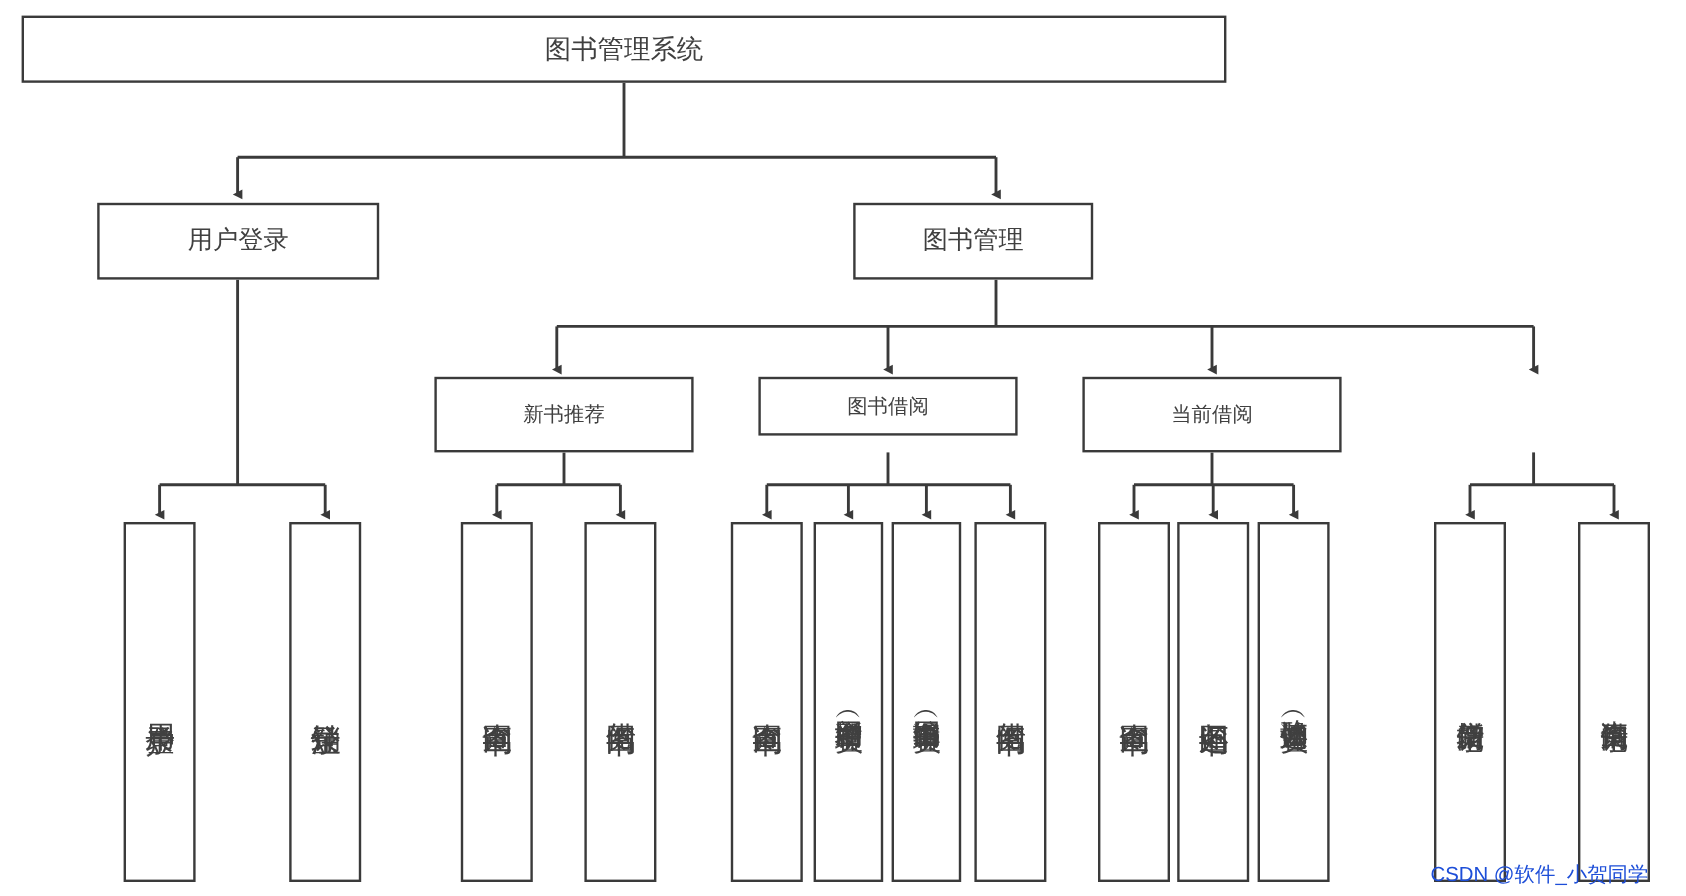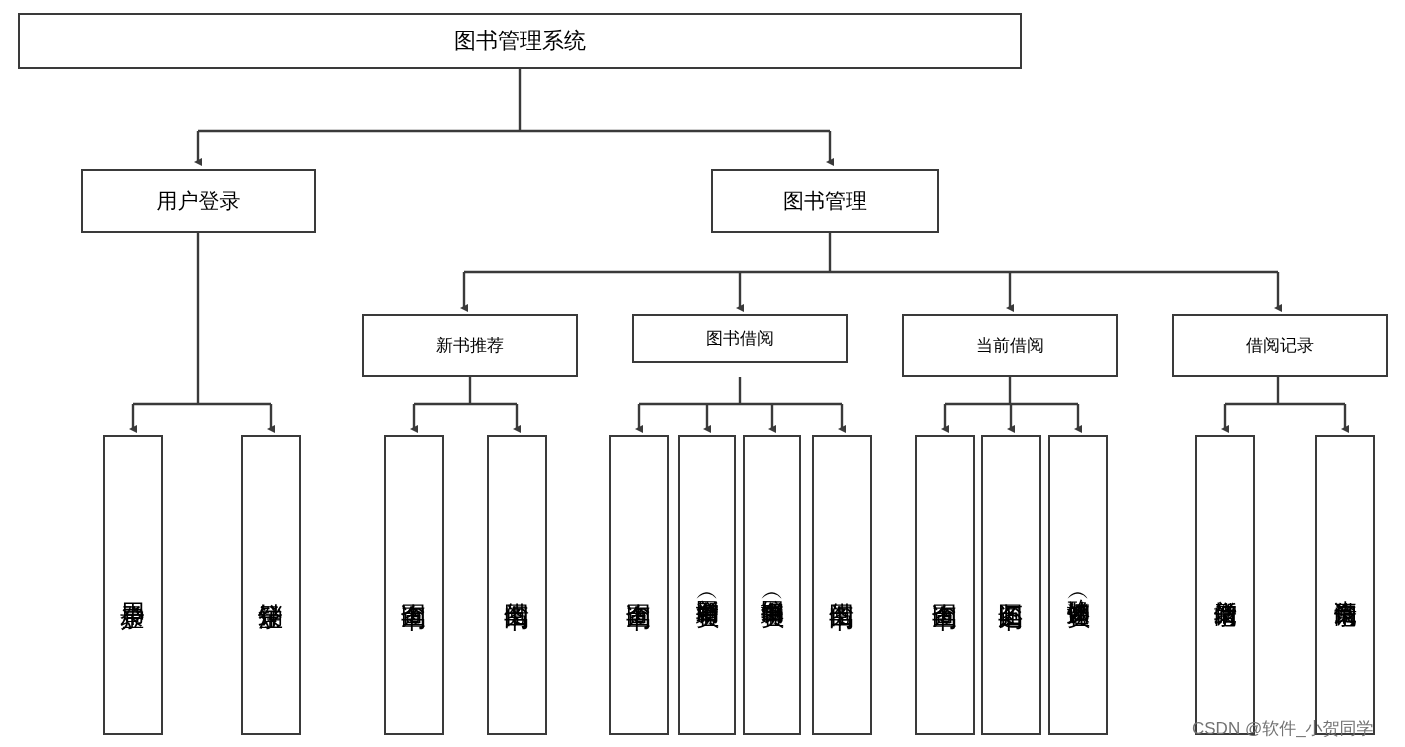--- a/index.html
+++ b/index.html
@@ -28,38 +28,38 @@
     position: absolute;
     box-sizing: border-box;
     background: #ffffff;
     border: 2px solid #3a3a3a;
     display: flex;
     align-items: center;
     justify-content: center;
     overflow: hidden;
   }
   .node-label {
-    color: #000000;
+    color: #404040;
     line-height: 1.12;
     text-align: center;
     white-space: nowrap;
   }
   .level-0 .node-label { font-size: 22px; }
   .level-1 .node-label { font-size: 21px; }
   .level-2 .node-label { font-size: 17px; }
   .leaf .node-label {
     writing-mode: vertical-rl;
     text-orientation: upright;
     font-size: 25px;
     letter-spacing: 1px;
   }
   .leaf.narrow .node-label { font-size: 23px; }
   .watermark {
     position: absolute;
-    color: #737373;
+    color: #1d4ed8;
     font-size: 17px;
     white-space: nowrap;
     pointer-events: none;
   }
 </style>
 </head>
 <body>
 
 <div id="canvas">
 
@@ -113,35 +113,32 @@
     </g>
   </svg>
 
   <div class="node level-0" style="left:18px; top:13px; width:1004px; height:56px;">
     <span class="node-label">图书管理系统</span>
   </div>
 
   <div class="node level-1" style="left:81px; top:169px; width:235px; height:64px;">
     <span class="node-label">用户登录</span>
   </div>
-  <div class="node level-1" style="left:711px; top:169px; width:228px; height:64px;">
+  <div class="node level-1" style="left:711px; top:169px; width:200px; height:64px;">
     <span class="node-label">图书管理</span>
   </div>
 
   <div class="node level-2" style="left:362px; top:314px; width:216px; height:63px;">
     <span class="node-label">新书推荐</span>
   </div>
   <div class="node level-2" style="left:632px; top:314px; width:216px; height:49px;">
     <span class="node-label">图书借阅</span>
   </div>
   <div class="node level-2" style="left:902px; top:314px; width:216px; height:63px;">
     <span class="node-label">当前借阅</span>
-  </div>
-  <div class="node level-2" style="left:1172px; top:314px; width:216px; height:63px;">
-    <span class="node-label">借阅记录</span>
   </div>
 
   <div class="node leaf" style="left:103px; top:435px; width:60px; height:300px;">
     <span class="node-label">用户登录</span>
   </div>
   <div class="node leaf" style="left:241px; top:435px; width:60px; height:300px;">
     <span class="node-label">注销登录</span>
   </div>
 
   <div class="node leaf" style="left:384px; top:435px; width:60px; height:300px;">

